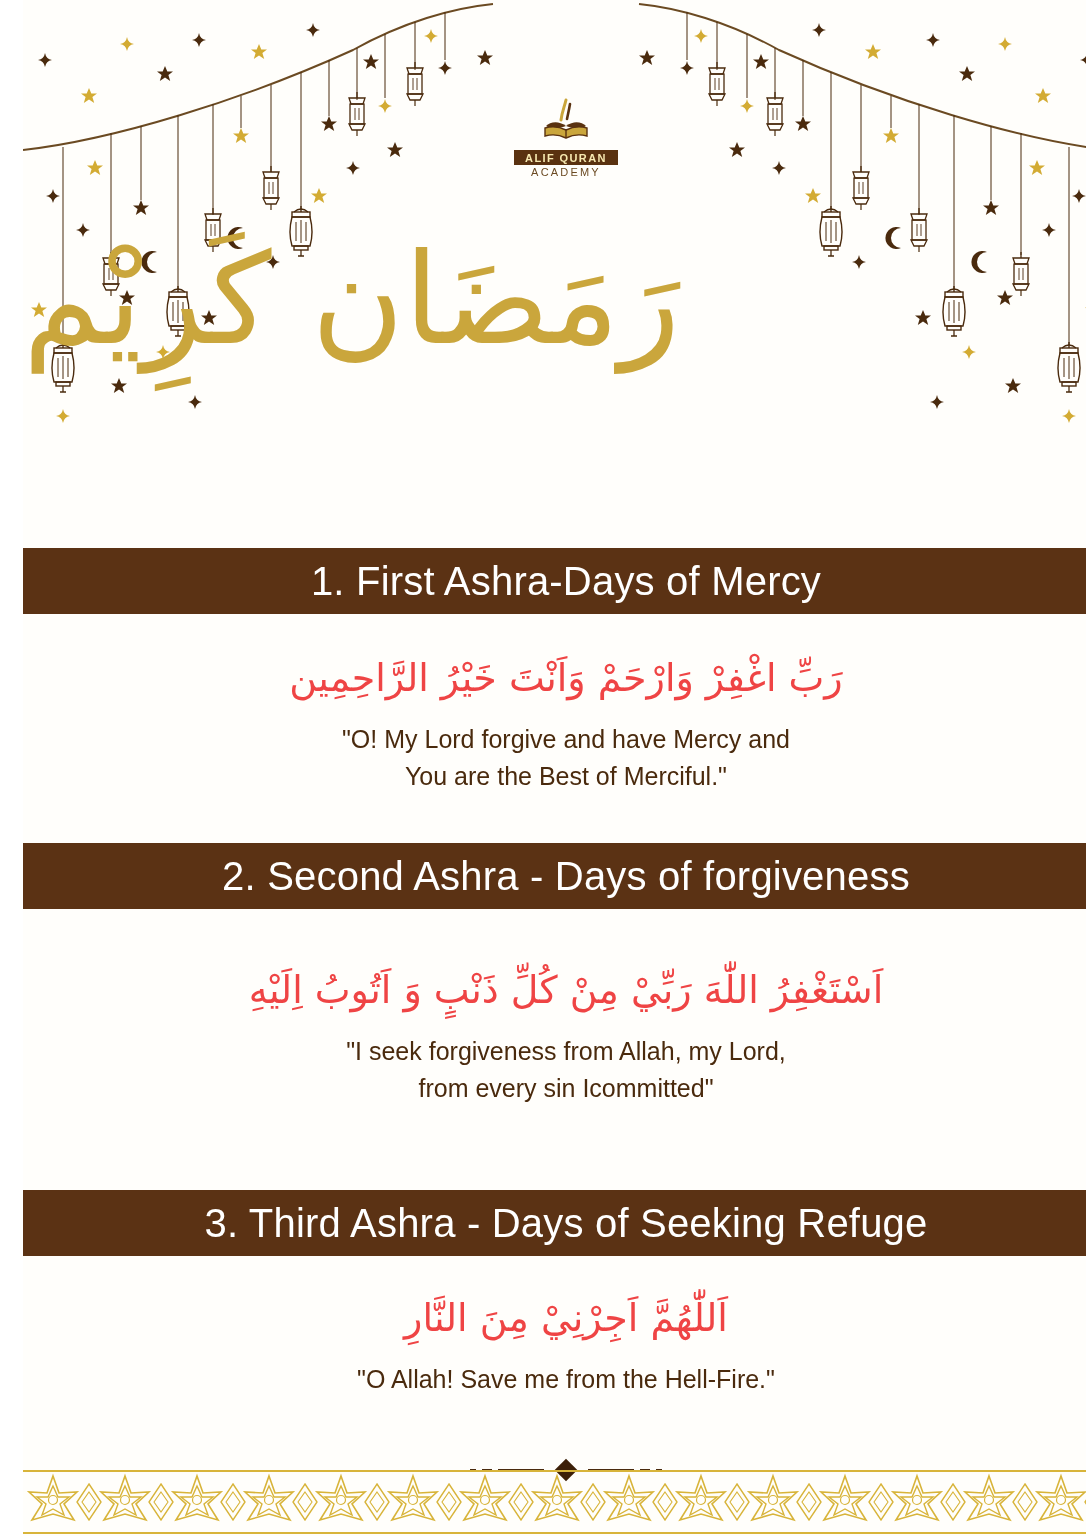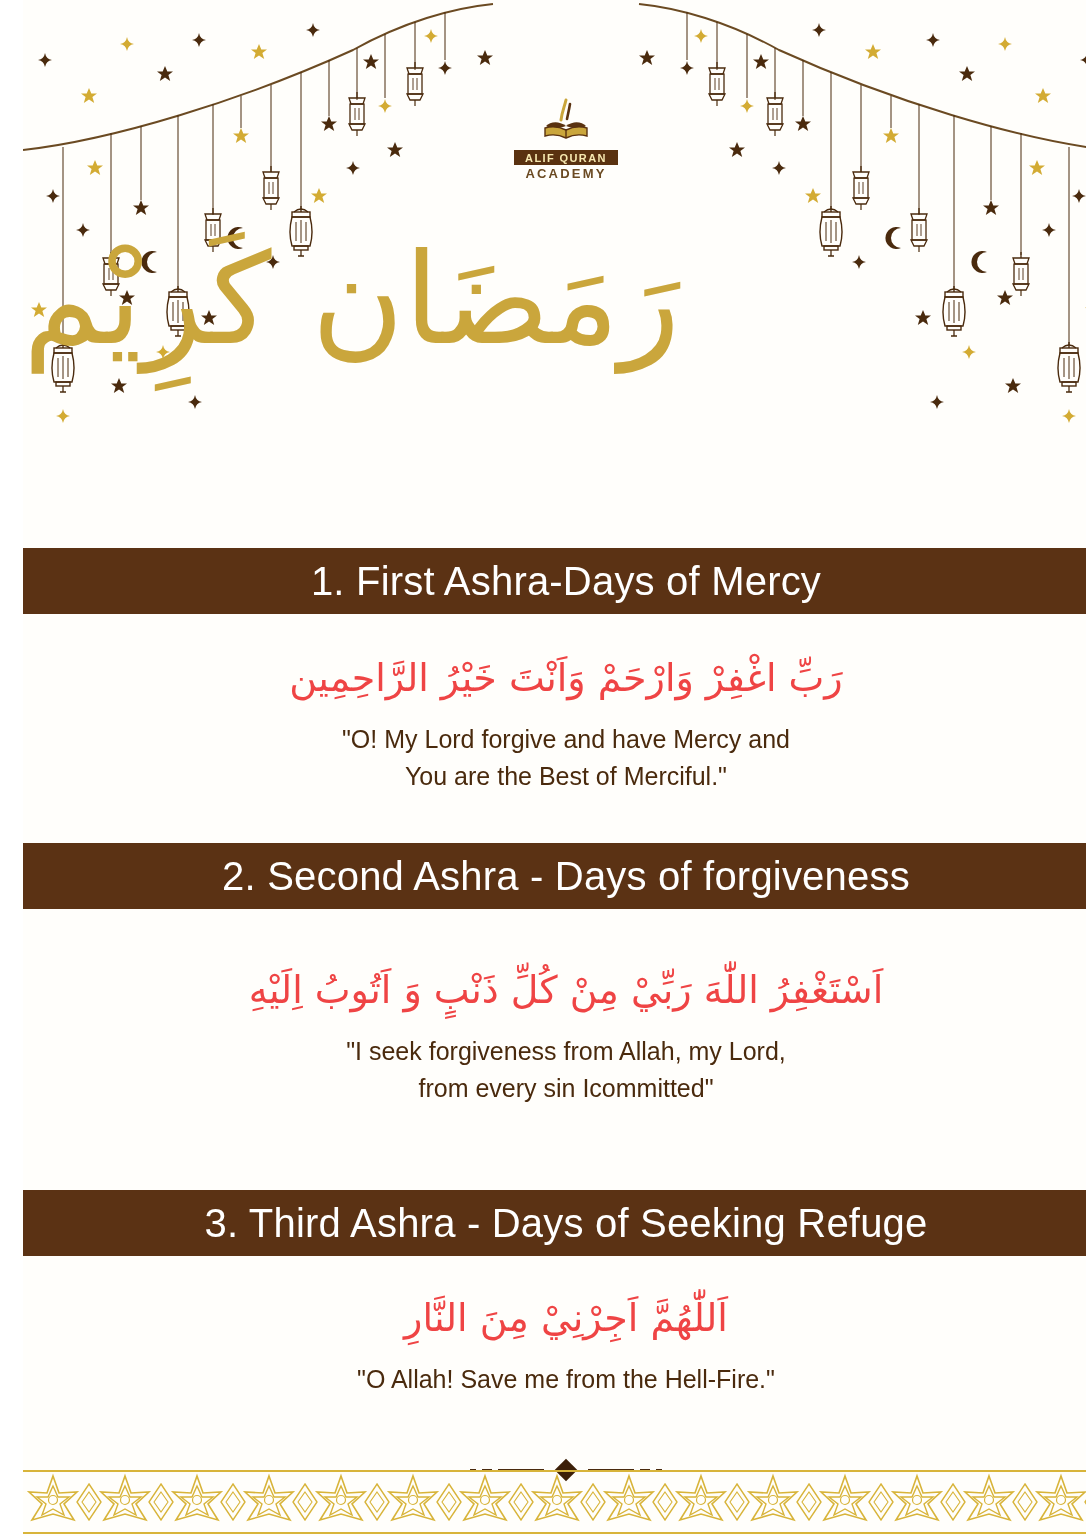--- a/index.html
+++ b/index.html
@@ -46,23 +46,23 @@
     font-size: 11px;
     letter-spacing: 1.4px;
     font-weight: bold;
     padding: 2px 0 1px 0;
     width: 104px;
     margin: 0 auto;
   }
   .logo-sub {
     display: block;
     color: #6b4a22;
-    font-size: 13px;
+    font-size: 11px;
     letter-spacing: 2.2px;
-    font-weight: bold;
+    font-weight: normal;
     margin-top: 1px;
   }
 
   
   .ramadan-script {
     position: absolute;
     top: 215px; left: 0;
     width: 1086px;
     text-align: left;
     z-index: 4;

